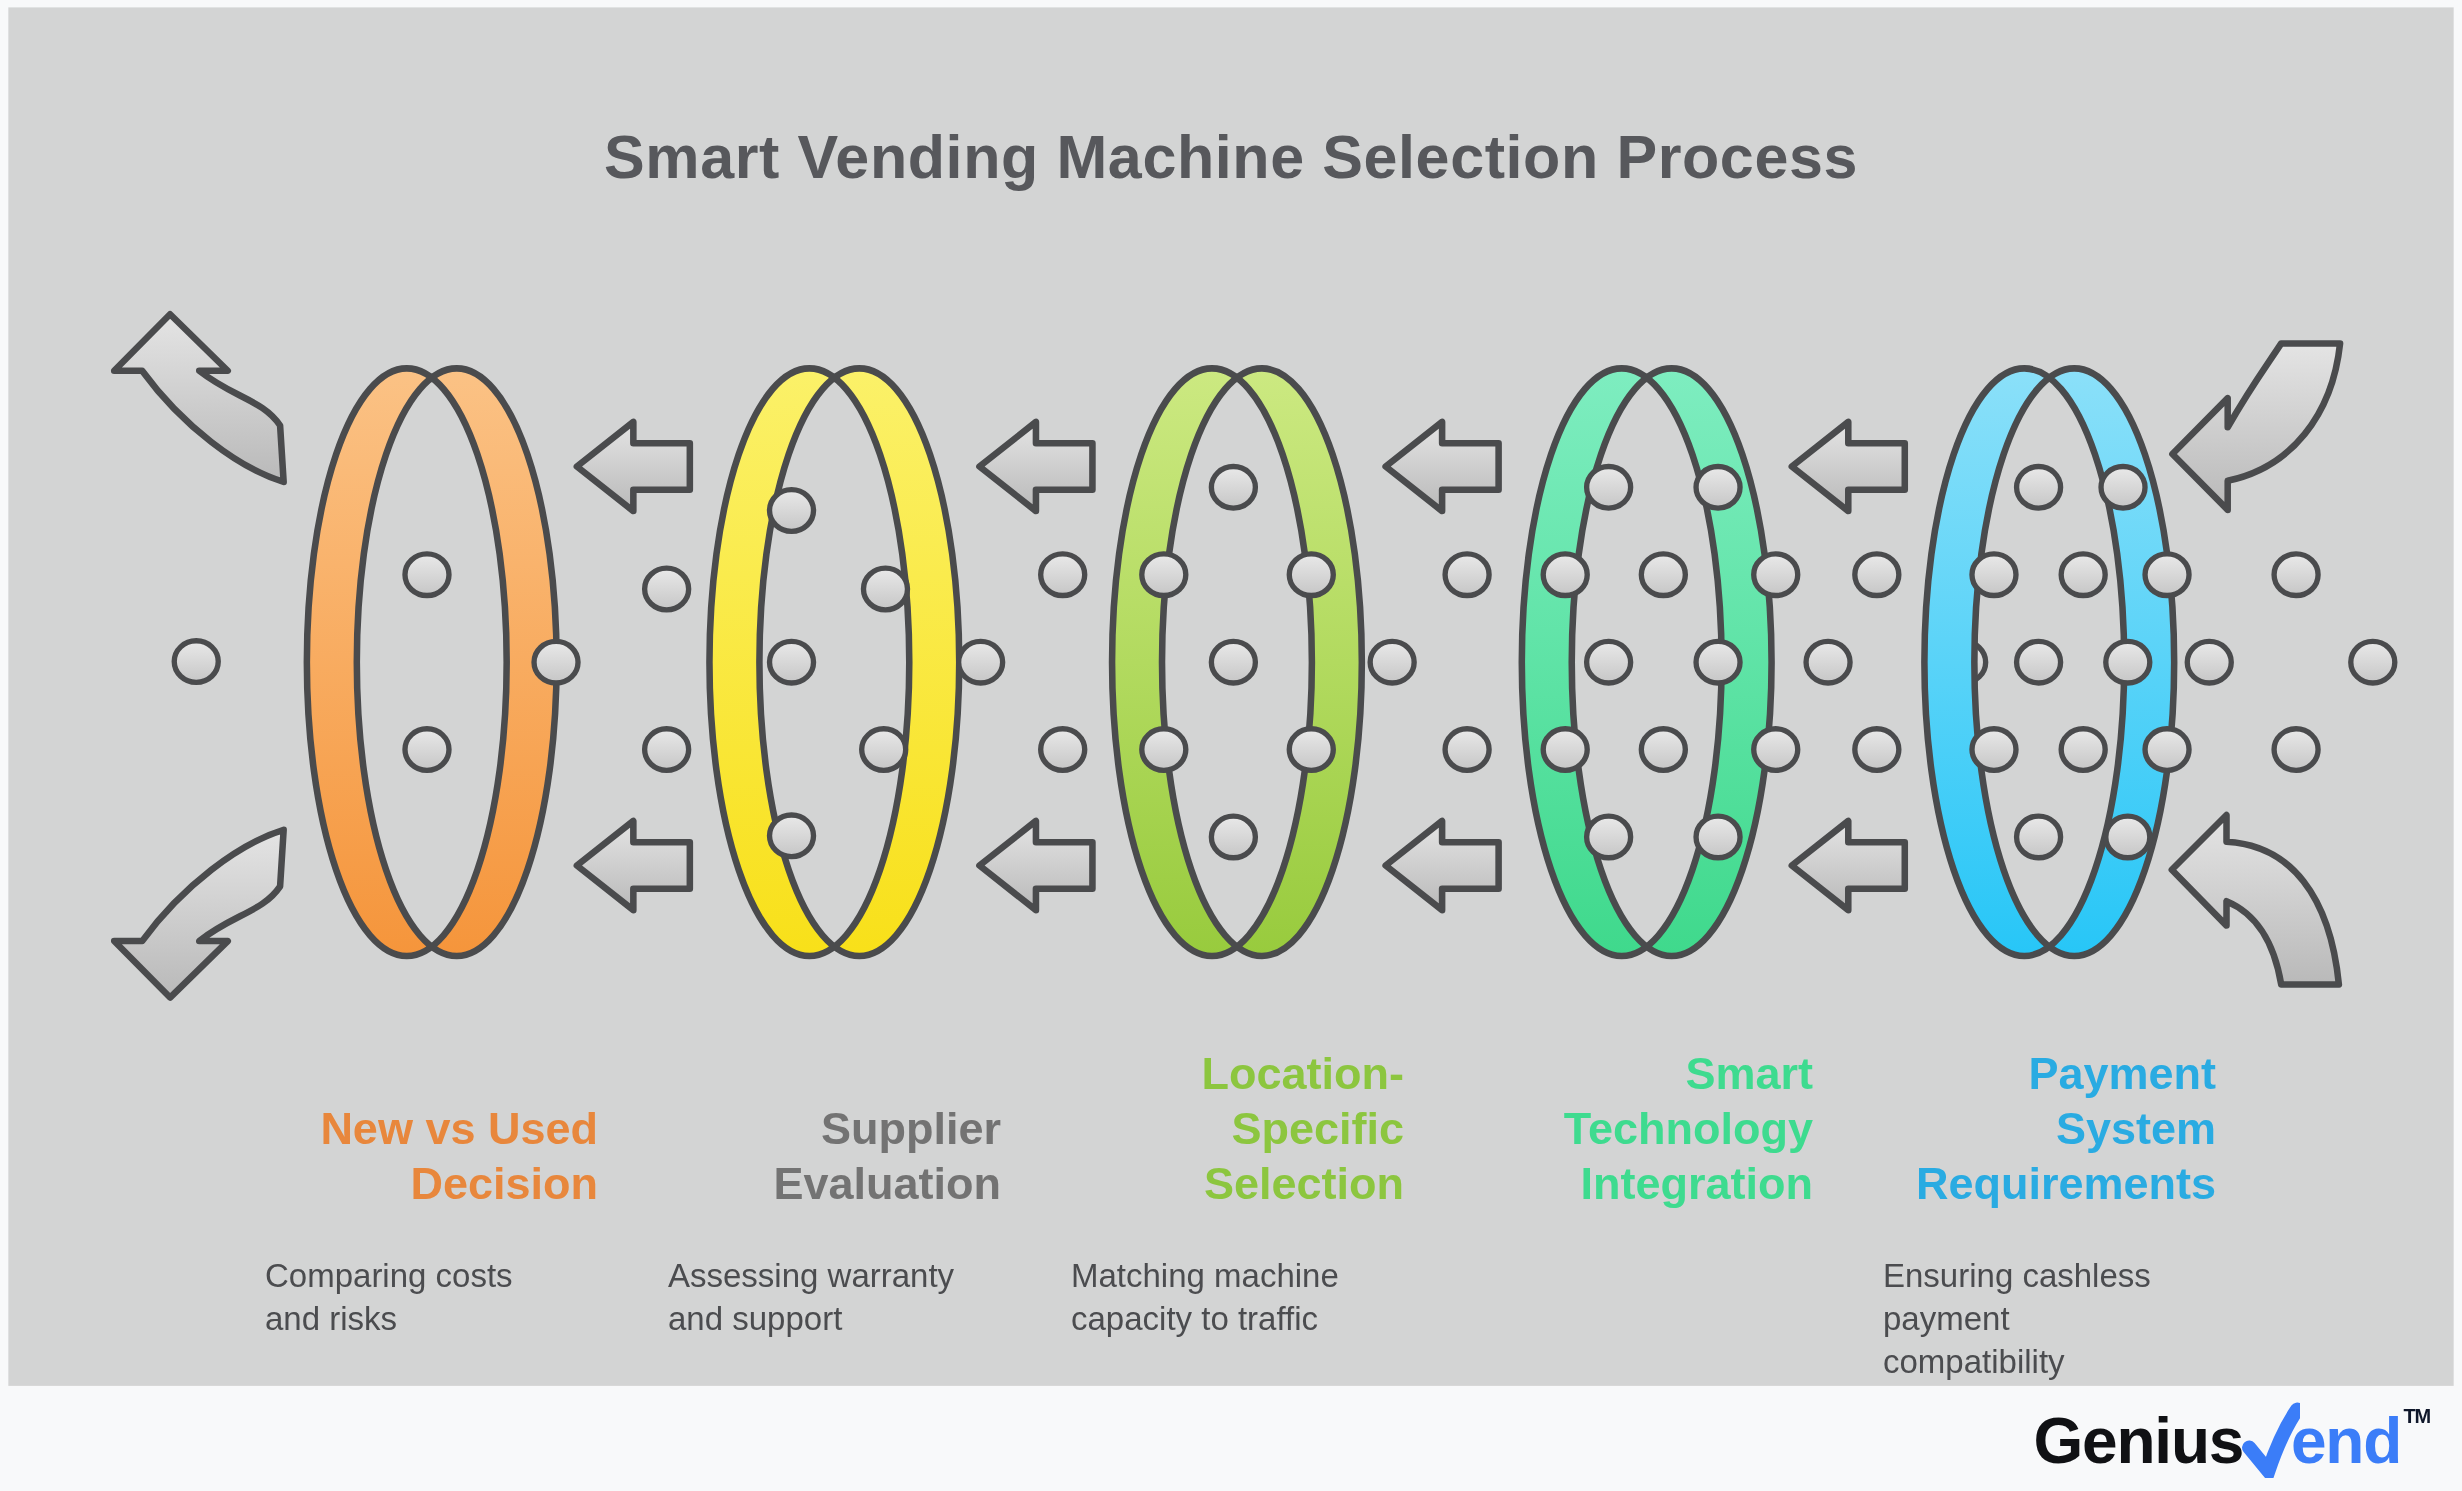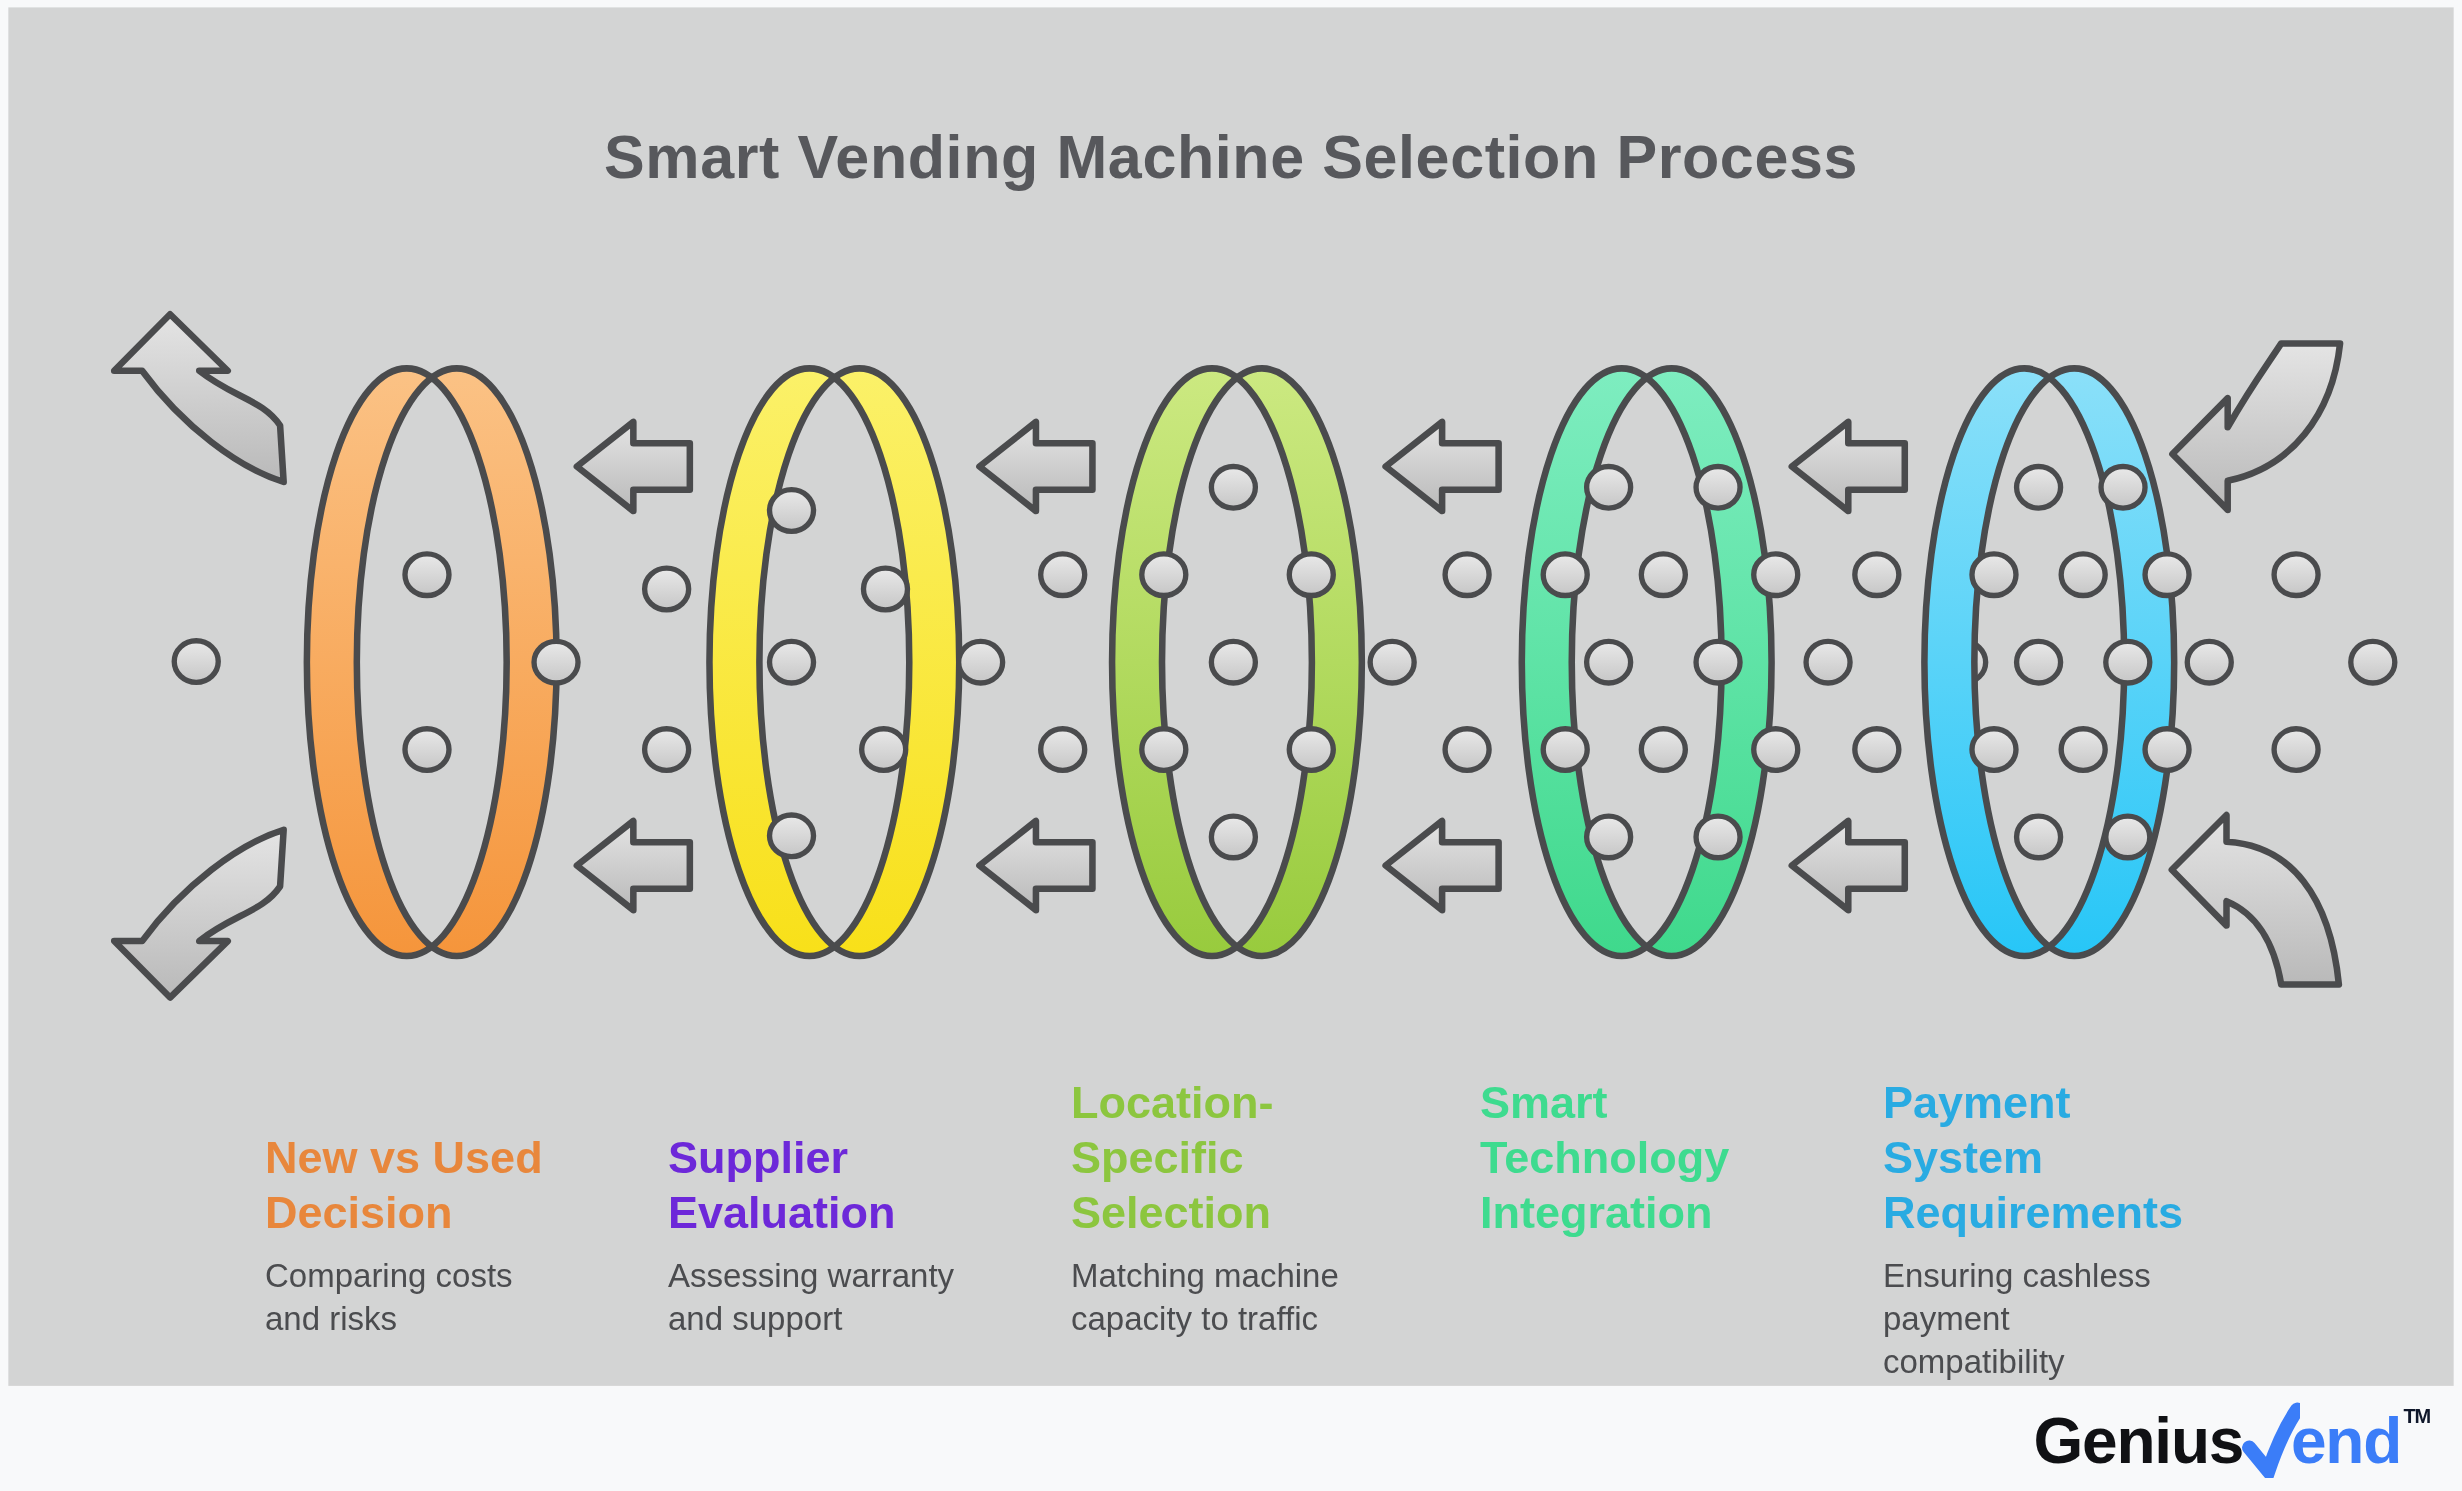--- a/index.html
+++ b/index.html
@@ -2,21 +2,21 @@
 <html style="--outline: #4A4B4D; --frame-bg: #F8F9FA; --title-col: #57585C; --desc-col: #4B4C4F;font-size:9.5px"><head>
 <meta charset="utf-8">
 <style>
   html,body{margin:0;padding:0;width:2462px;height:1492px;overflow:hidden;
     font-family:"Liberation Sans", sans-serif;}
   body{background:var(--frame-bg,#F8F9FA);position:relative;}
   .canvas-svg{position:absolute;left:0;top:0;}
   .page-title{position:absolute;left:0;top:122px;width:2462px;text-align:center;
     font-size:61px;font-weight:bold;color:var(--title-col,#57585C);letter-spacing:0.6px;}
   .step{position:absolute;top:0;height:1492px;width:333px;}
-  .step-name{position:absolute;bottom:252px;left:0;width:333px;text-align:left;
+  .step-name{position:absolute;bottom:281px;left:0;width:333px;text-align:right;
     font-size:45px;font-weight:bold;line-height:55px;white-space:pre-line;}
   .step-desc{position:absolute;top:1254px;left:0;width:333px;text-align:left;
     font-size:33px;line-height:43px;white-space:pre-line;color:var(--desc-col,#4B4C4F);}
   .logo{position:absolute;right:32px;bottom:12px;display:flex;align-items:center;
     font-size:64px;font-weight:bold;letter-spacing:-1.2px;color:#101114;}
   .logo-check{height:76px;width:auto;margin:0 -9.5px 2.4px -3.6px;}
   .logo-blue{}
   .logo-tm{font-size:20px;font-weight:bold;align-self:flex-start;margin:3.6px 0 0 2.4px;}
   .block-arrow{fill:url(#arrowGrad);stroke:var(--outline,#4A4B4D);stroke-width:11;stroke-linejoin:round;}
   .dot{fill:url(#dotGrad);stroke:var(--outline,#4A4B4D);stroke-width:9;}
@@ -145,21 +145,21 @@
 
 <div class="page-title">Smart Vending Machine Selection Process</div>
 
 <div class="step" style="left:265px">
   <div class="step-name" style="color: rgb(232, 135, 60);">New vs Used
 Decision</div>
   <div class="step-desc">Comparing costs
 and risks</div>
 </div>
 <div class="step" style="left:668px">
-  <div class="step-name" style="color: #6d28d9; margin-top: 40px;">Supplier
+  <div class="step-name" style="color: #737373; margin-top: 40px;">Supplier
 Evaluation</div>
   <div class="step-desc">Assessing warranty
 and support</div>
 </div>
 <div class="step" style="left:1071px">
   <div class="step-name" style="color: rgb(140, 198, 63);">Location-
 Specific
 Selection</div>
   <div class="step-desc">Matching machine
 capacity to traffic</div>

